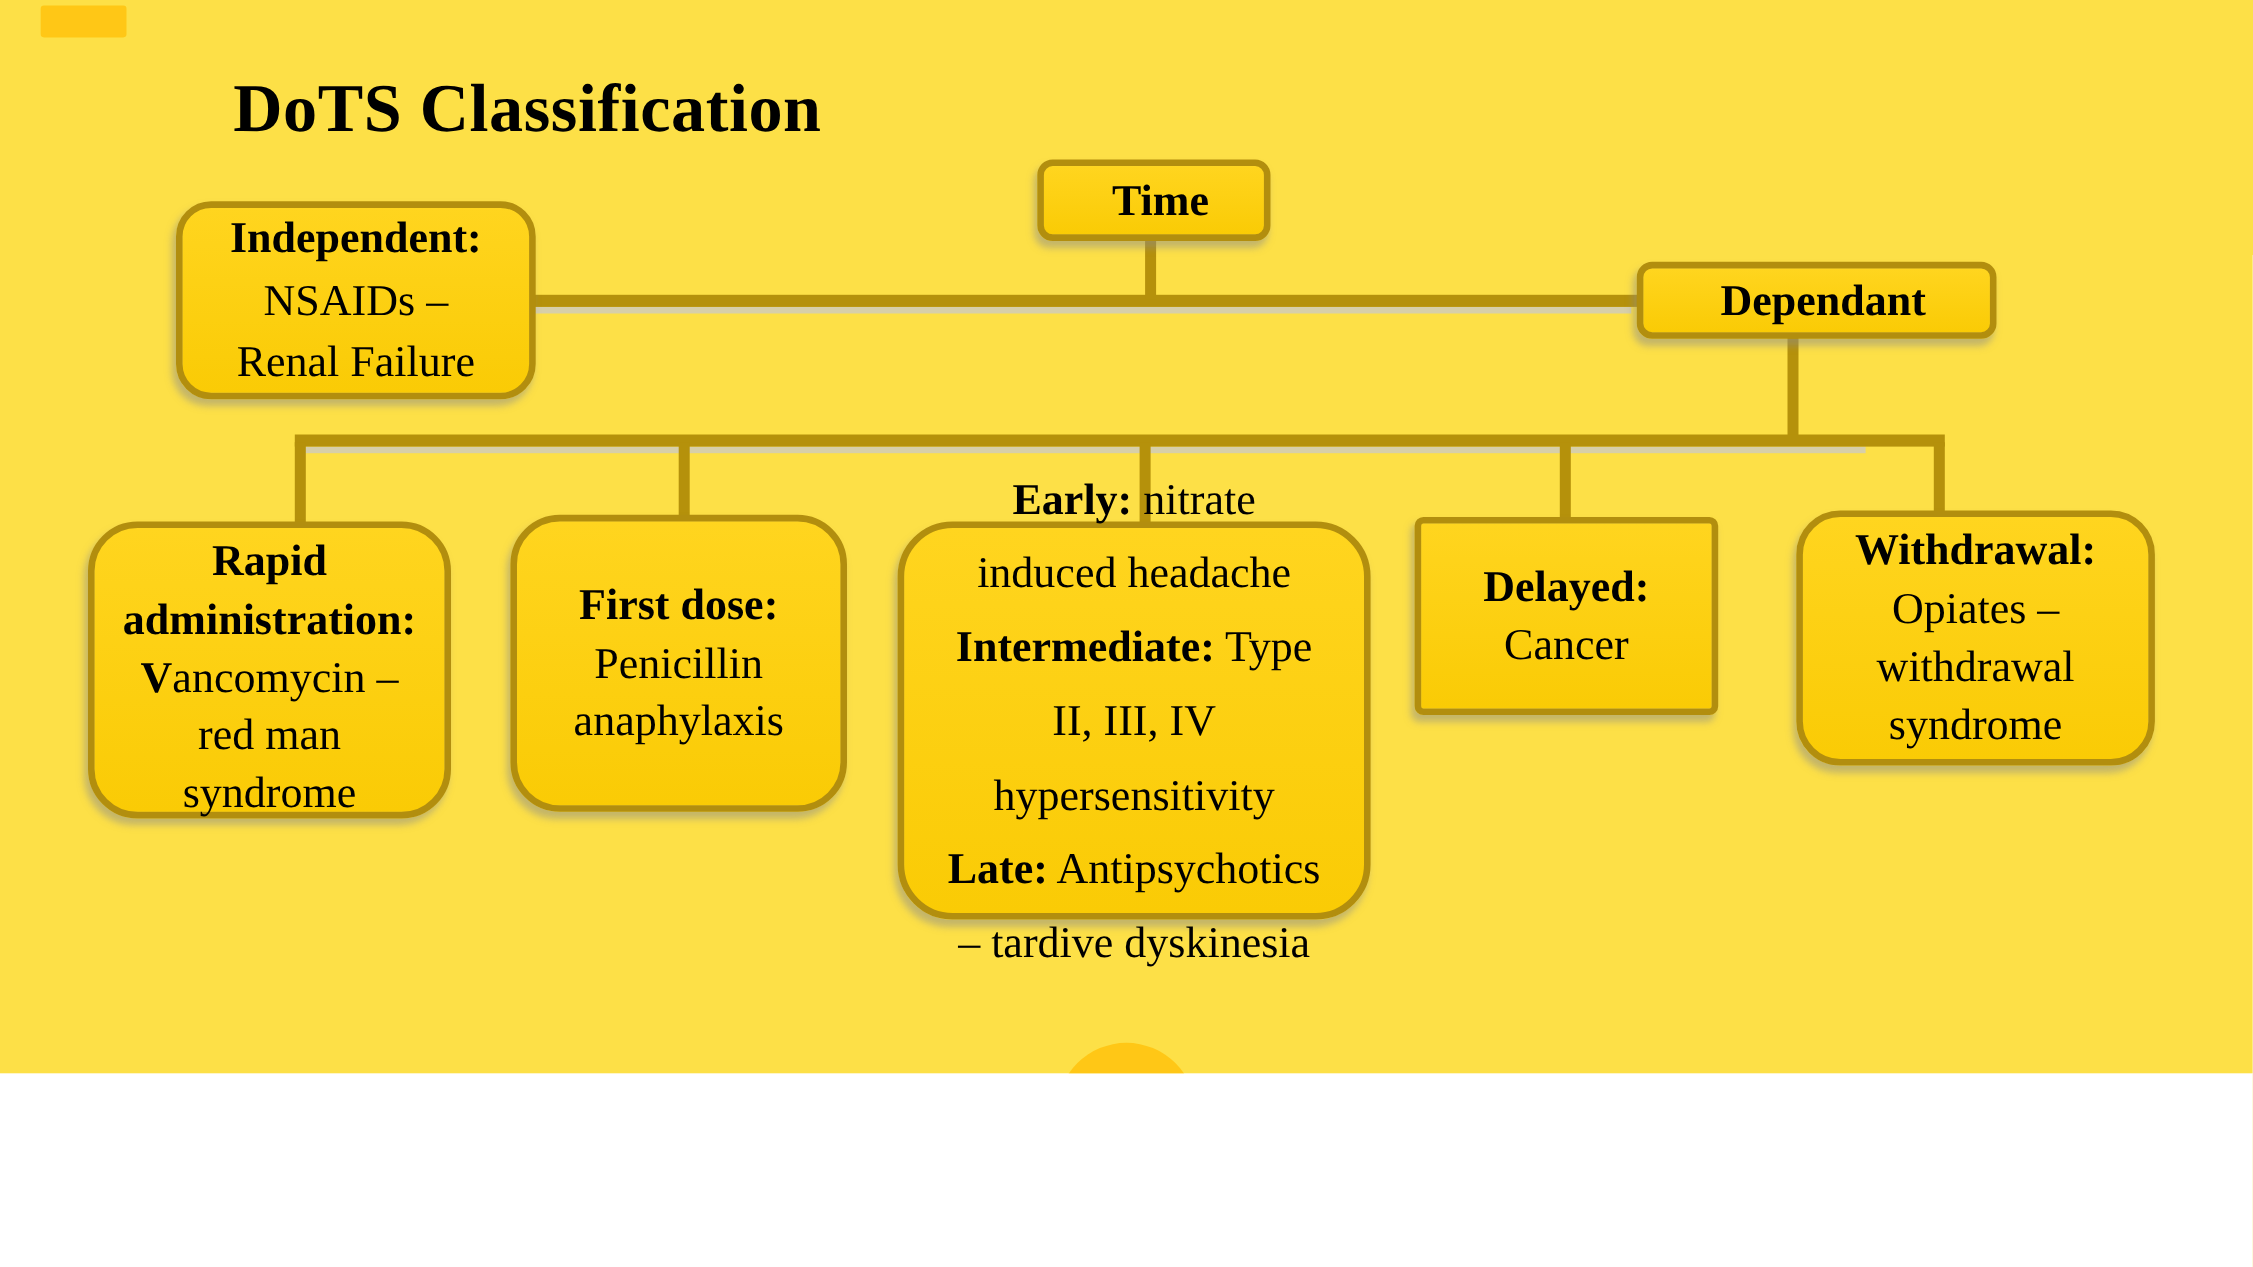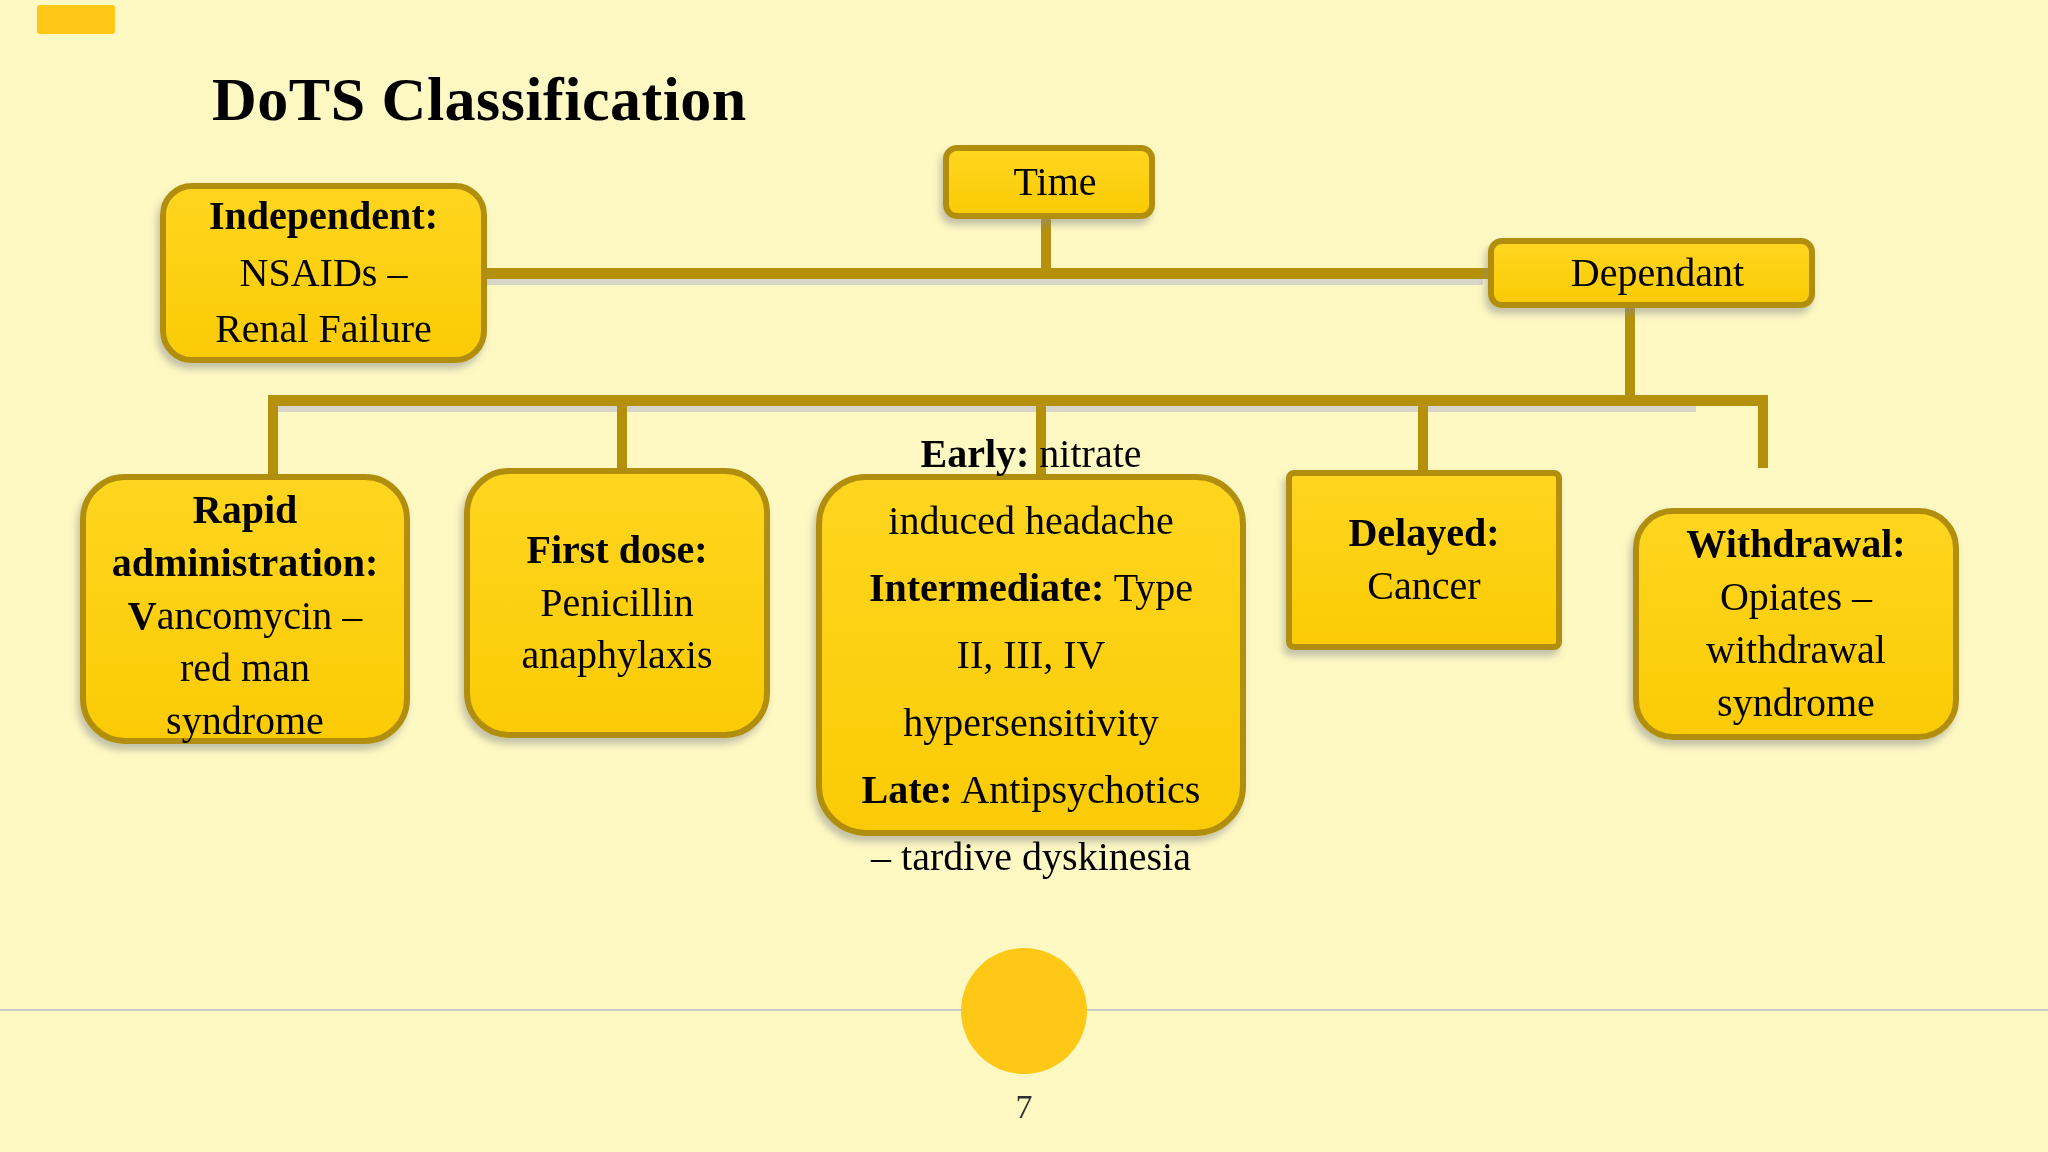--- a/index.html
+++ b/index.html
@@ -8,21 +8,21 @@
     --box-border:#B28E0E;
     --connector:#B5910B;
     --connector-shadow:#C9C9C9;
     --accent:#FFC716;
     --divider:#C9C9C9;
     --ink:#000000;
     --page-ink:#303030;
   }
   html,body{margin:0;padding:0;background:#ffffff;}
   .slide{
-    position:relative;width:2048px;height:1152px;background:#fef9c3;overflow:hidden;
+    position:relative;width:2048px;height:976px;background:#fde047;overflow:hidden;
     font-family:"Liberation Serif","DejaVu Serif",serif;color:var(--ink);
   }
   .corner-accent{
     position:absolute;left:37px;top:5px;width:78px;height:29px;
     background:var(--accent);border-radius:3px;
   }
   .title{
     position:absolute;left:212px;top:64px;margin:0;
     font-size:62px;font-weight:bold;letter-spacing:.5px;white-space:nowrap;
   }
@@ -34,21 +34,21 @@
     position:absolute;z-index:2;box-sizing:border-box;
     background:linear-gradient(180deg,var(--box-fill-top) 0%,var(--box-fill-bottom) 100%);
     border:6px solid var(--box-border);
     box-shadow:-3px 6px 7px rgba(140,140,140,.5);
     display:flex;flex-direction:column;justify-content:center;align-items:center;
     text-align:center;font-size:40px;line-height:1.32;padding:4px 8px;
   }
   .node .line{white-space:nowrap;}
   .b{font-weight:bold;}
   .u{text-decoration-thickness:3.5px;text-underline-offset:5px;}
-  .label{font-weight:normal;white-space:nowrap;margin-left:12px;}
+  .label{font-weight:bold;white-space:nowrap;margin-left:12px;}
   
   .divider{position:absolute;left:0;top:1009px;width:2048px;height:2px;background:var(--divider);z-index:0;}
   .accent-circle{position:absolute;left:961px;top:948px;width:126px;height:126px;border-radius:50%;background:var(--accent);z-index:1;}
   .page-number{position:absolute;left:0;top:1088px;width:2048px;text-align:center;font-size:34px;color:var(--page-ink);}
 </style>
 </head>
 <body>
 
 <div class="slide">
 
@@ -105,21 +105,21 @@
       <div class="line"><span>hypersensitivity</span></div>
       <div class="line"><span class="b u">Late:</span><span> Antipsychotics</span></div>
       <div class="line"><span>– tardive dyskinesia</span></div>
     </div>
 
   <div class="node" style="left:1286px;top:470px;width:276px;height:180px;border-radius:8px;text-align:right;">
       <div class="line"><span class="b u">Delayed:</span></div>
       <div class="line"><span>Cancer</span></div>
     </div>
 
-  <div class="node" style="left:1633px;top:464px;width:326px;height:232px;border-radius:40px;margin-top:44px;">
+  <div class="node" style="left:1633px;top:464px;width:326px;height:232px;border-radius:40px;">
       <div class="line"><span class="b u">Withdrawal:</span></div>
       <div class="line"><span>Opiates –</span></div>
       <div class="line"><span>withdrawal</span></div>
       <div class="line"><span>syndrome</span></div>
     </div>
 
   <div class="divider"></div>
   <div class="accent-circle"></div>
   <div class="page-number">7</div>
 

